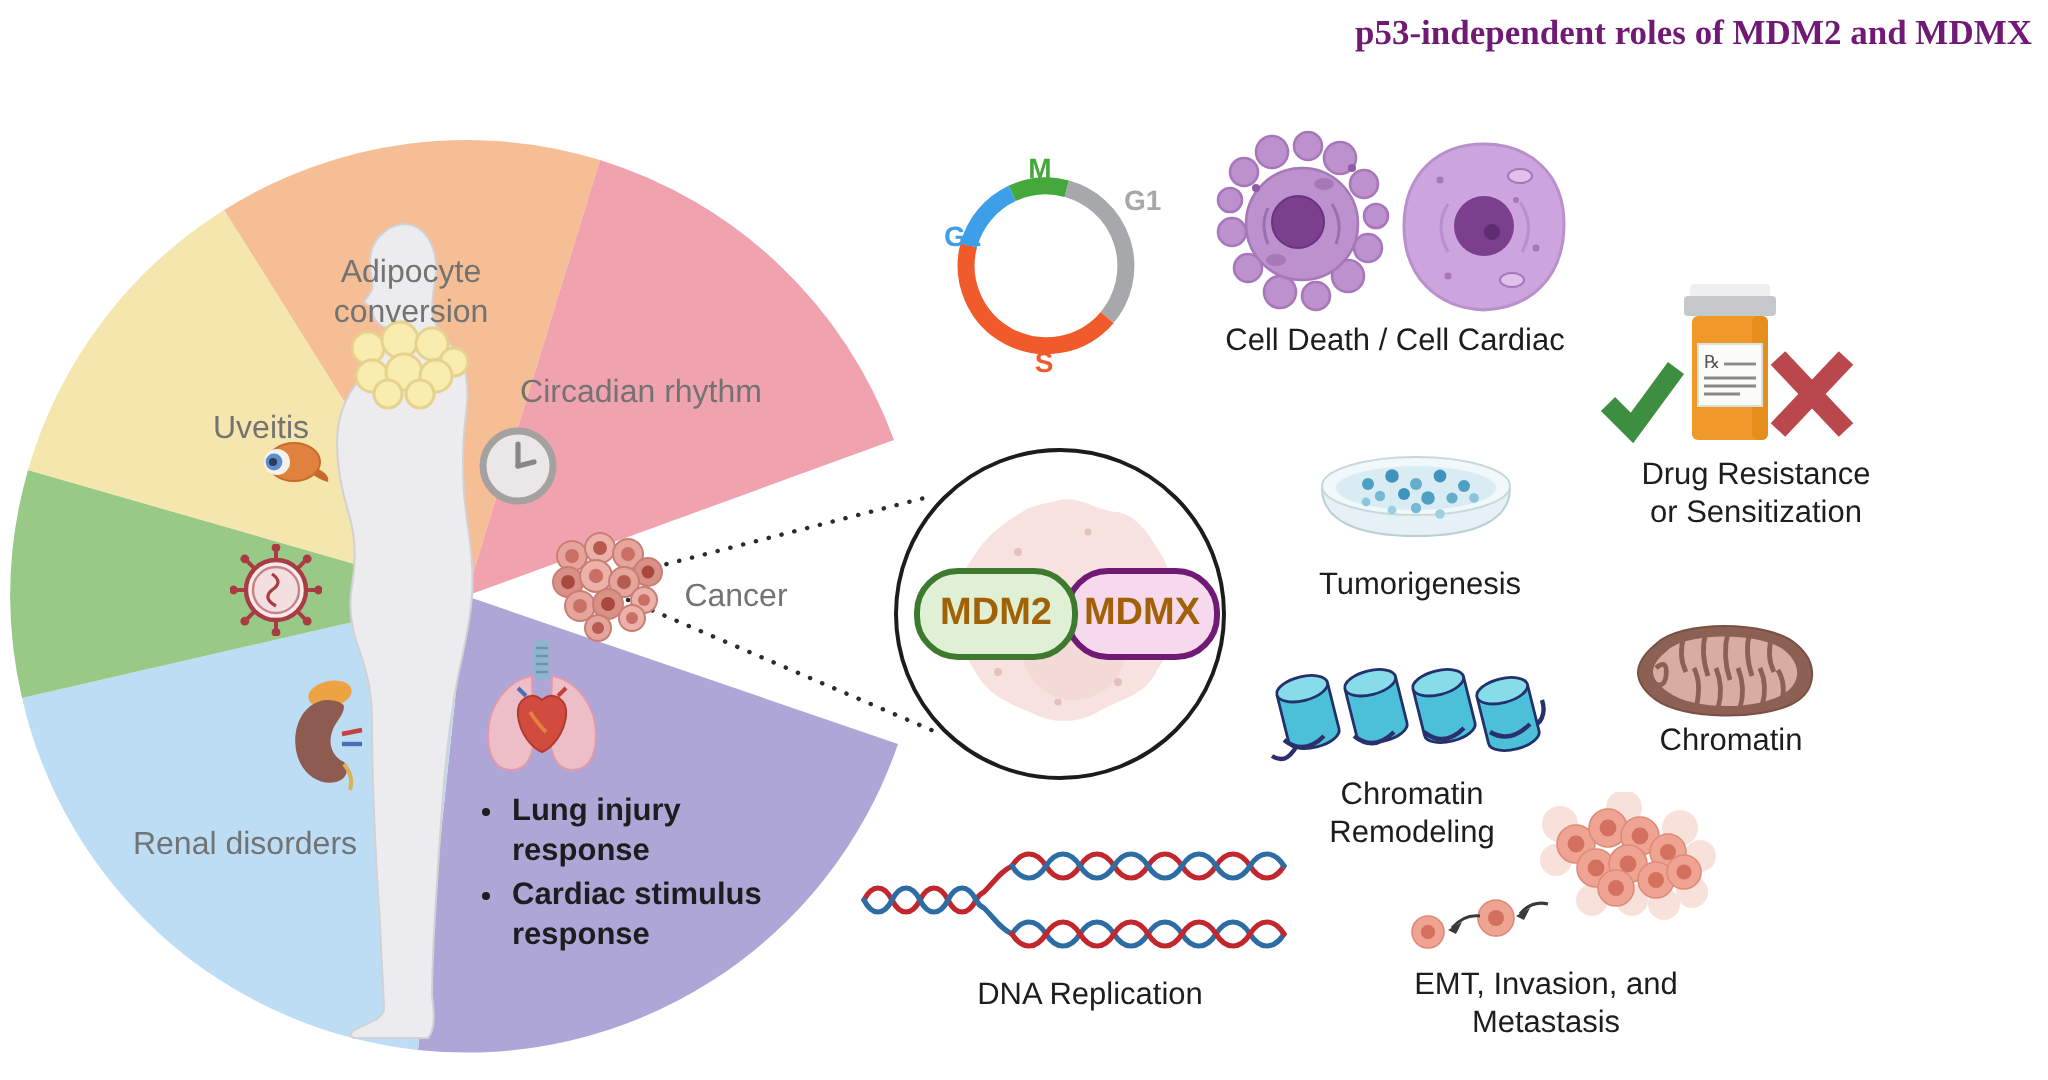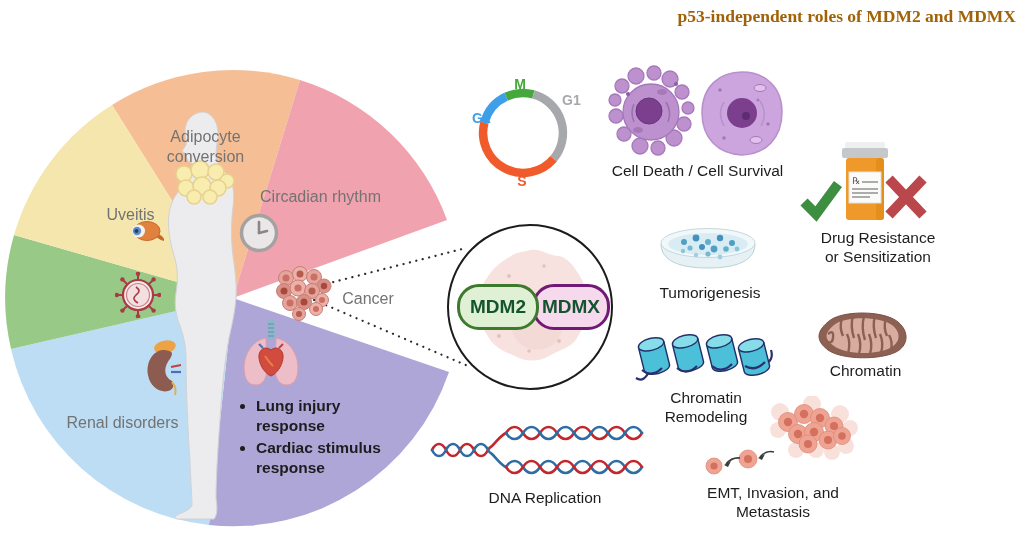--- a/index.html
+++ b/index.html
@@ -2,30 +2,30 @@
 <html><head>
 <meta charset="utf-8">
 <style>
   html,body{margin:0;padding:0;background:#fff;}
   #canvas{position:relative;width:1024px;height:540px;background:#ffffff;overflow:hidden;
           font-family:"Liberation Sans","DejaVu Sans",sans-serif;color:#1d1d1f;}
   .abs{position:absolute;}
   .lbl{font-size:16px;line-height:20px;text-align:center;color:#737373;}
   .lbl-sm{font-size:15.5px;line-height:19px;text-align:center;color:#1d1d1f;}
   #fig-title{top:6px;right:8px;font-family:"Liberation Serif","DejaVu Serif",serif;
-             font-weight:bold;font-size:17.5px;color:#a16207;}
+             font-weight:bold;font-size:17.5px;color:#701a75;}
   
   #lung-cardiac-list{left:238px;top:396px;width:158px;font-weight:bold;}
   #lung-cardiac-list ul{margin:0;padding-left:18px;}
   #lung-cardiac-list li{font-size:15.5px;line-height:20px;text-align:left;margin-bottom:2px;}
   
   #center-circle{left:447px;top:224px;width:162px;height:162px;border:2px solid #1c1c1c;
                  border-radius:50%;background:#fff;}
   .pill{position:absolute;top:58px;height:40px;display:flex;align-items:center;justify-content:center;
-        font-weight:bold;font-size:19px;color:#14532d;border-radius:22px;}
+        font-weight:bold;font-size:19px;color:#a16207;border-radius:22px;}
   #mdm2-pill{left:8px;width:76px;background:#dff0d5;border:3px solid #3e7a2e;z-index:2;}
   #mdmx-pill{left:83px;width:72px;background:#f6d9ec;border:3px solid #701a75;z-index:1;}
   svg{display:block;}
   text{font-family:"Liberation Sans","DejaVu Sans",sans-serif;}
 </style>
 </head>
 <body>
 
 <div id="canvas">
 
@@ -395,21 +395,21 @@
   <div class="abs lbl" style="left:40px;top:413px;width:165px">Renal disorders</div>
   <div class="abs lbl" style="left:320px;top:289px;width:96px">Cancer</div>
 
   <div class="abs" id="lung-cardiac-list">
     <ul>
       <li>Lung injury response</li>
       <li>Cardiac stimulus response</li>
     </ul>
   </div>
 
-  <div class="abs lbl-sm" style="left:595px;top:161px;width:205px">Cell Death / Cell Survival</div>
+  <div class="abs lbl-sm" style="left:595px;top:161px;width:205px">Cell Death / Cell Cardiac</div>
   <div class="abs lbl-sm" style="left:812px;top:228px;width:132px">Drug Resistance or Sensitization</div>
   <div class="abs lbl-sm" style="left:640px;top:283px;width:140px">Tumorigenesis</div>
   <div class="abs lbl-sm" style="left:641px;top:388px;width:130px">Chromatin Remodeling</div>
   <div class="abs lbl-sm" style="left:798px;top:361px;width:135px">Chromatin</div>
   <div class="abs lbl-sm" style="left:465px;top:488px;width:160px">DNA Replication</div>
   <div class="abs lbl-sm" style="left:707px;top:483px;width:132px">EMT, Invasion, and Metastasis</div>
 
 </div>
 
 </body></html>

